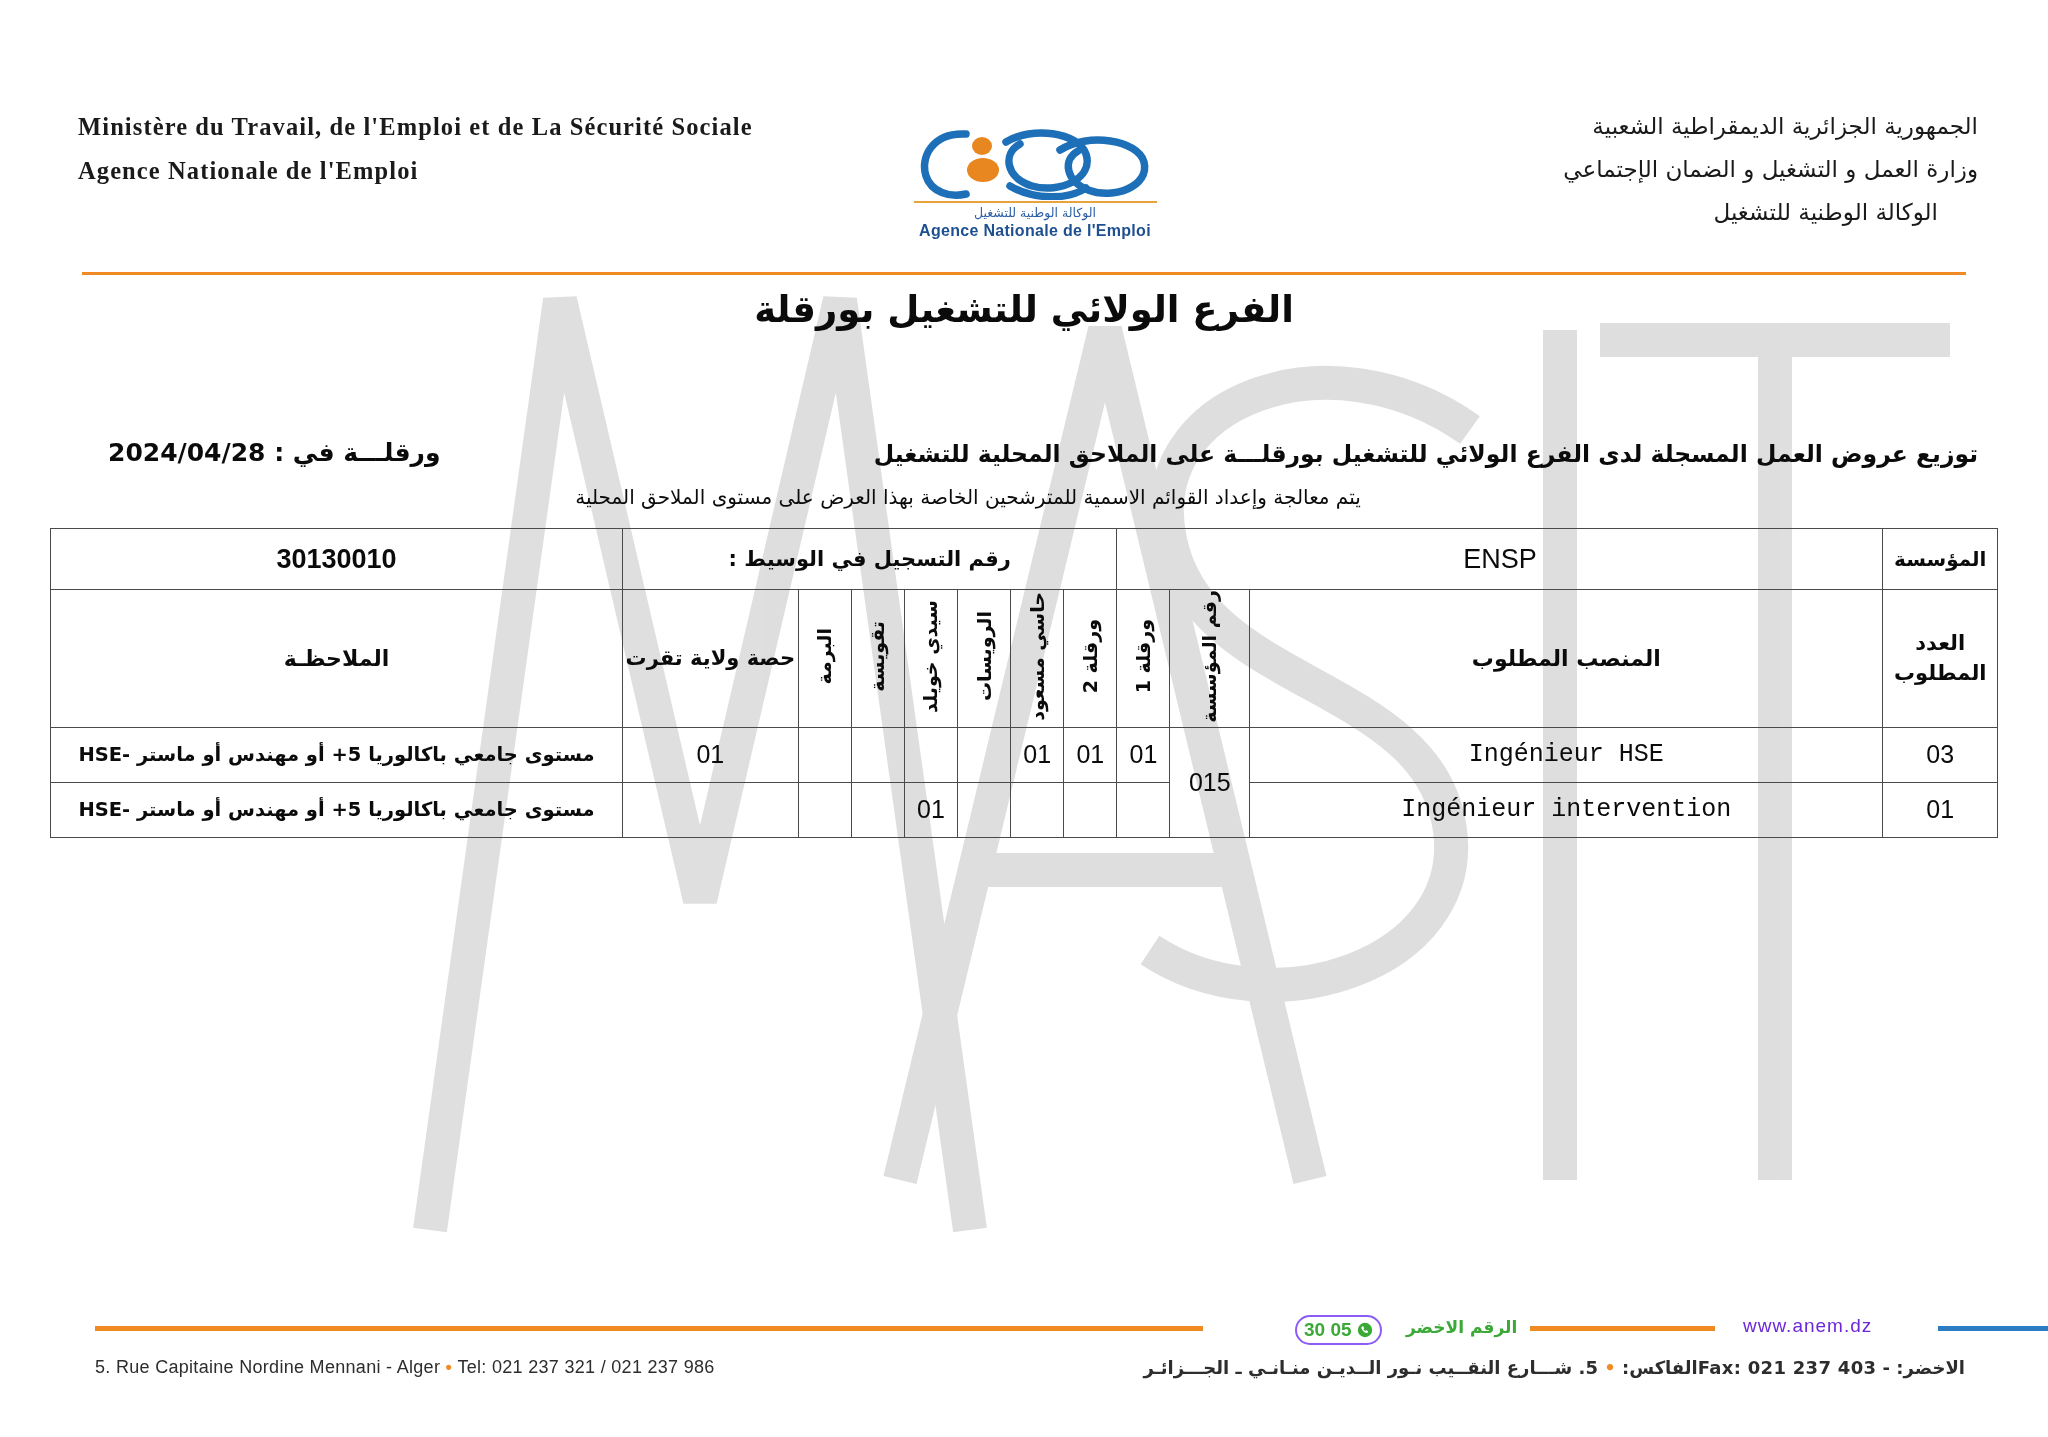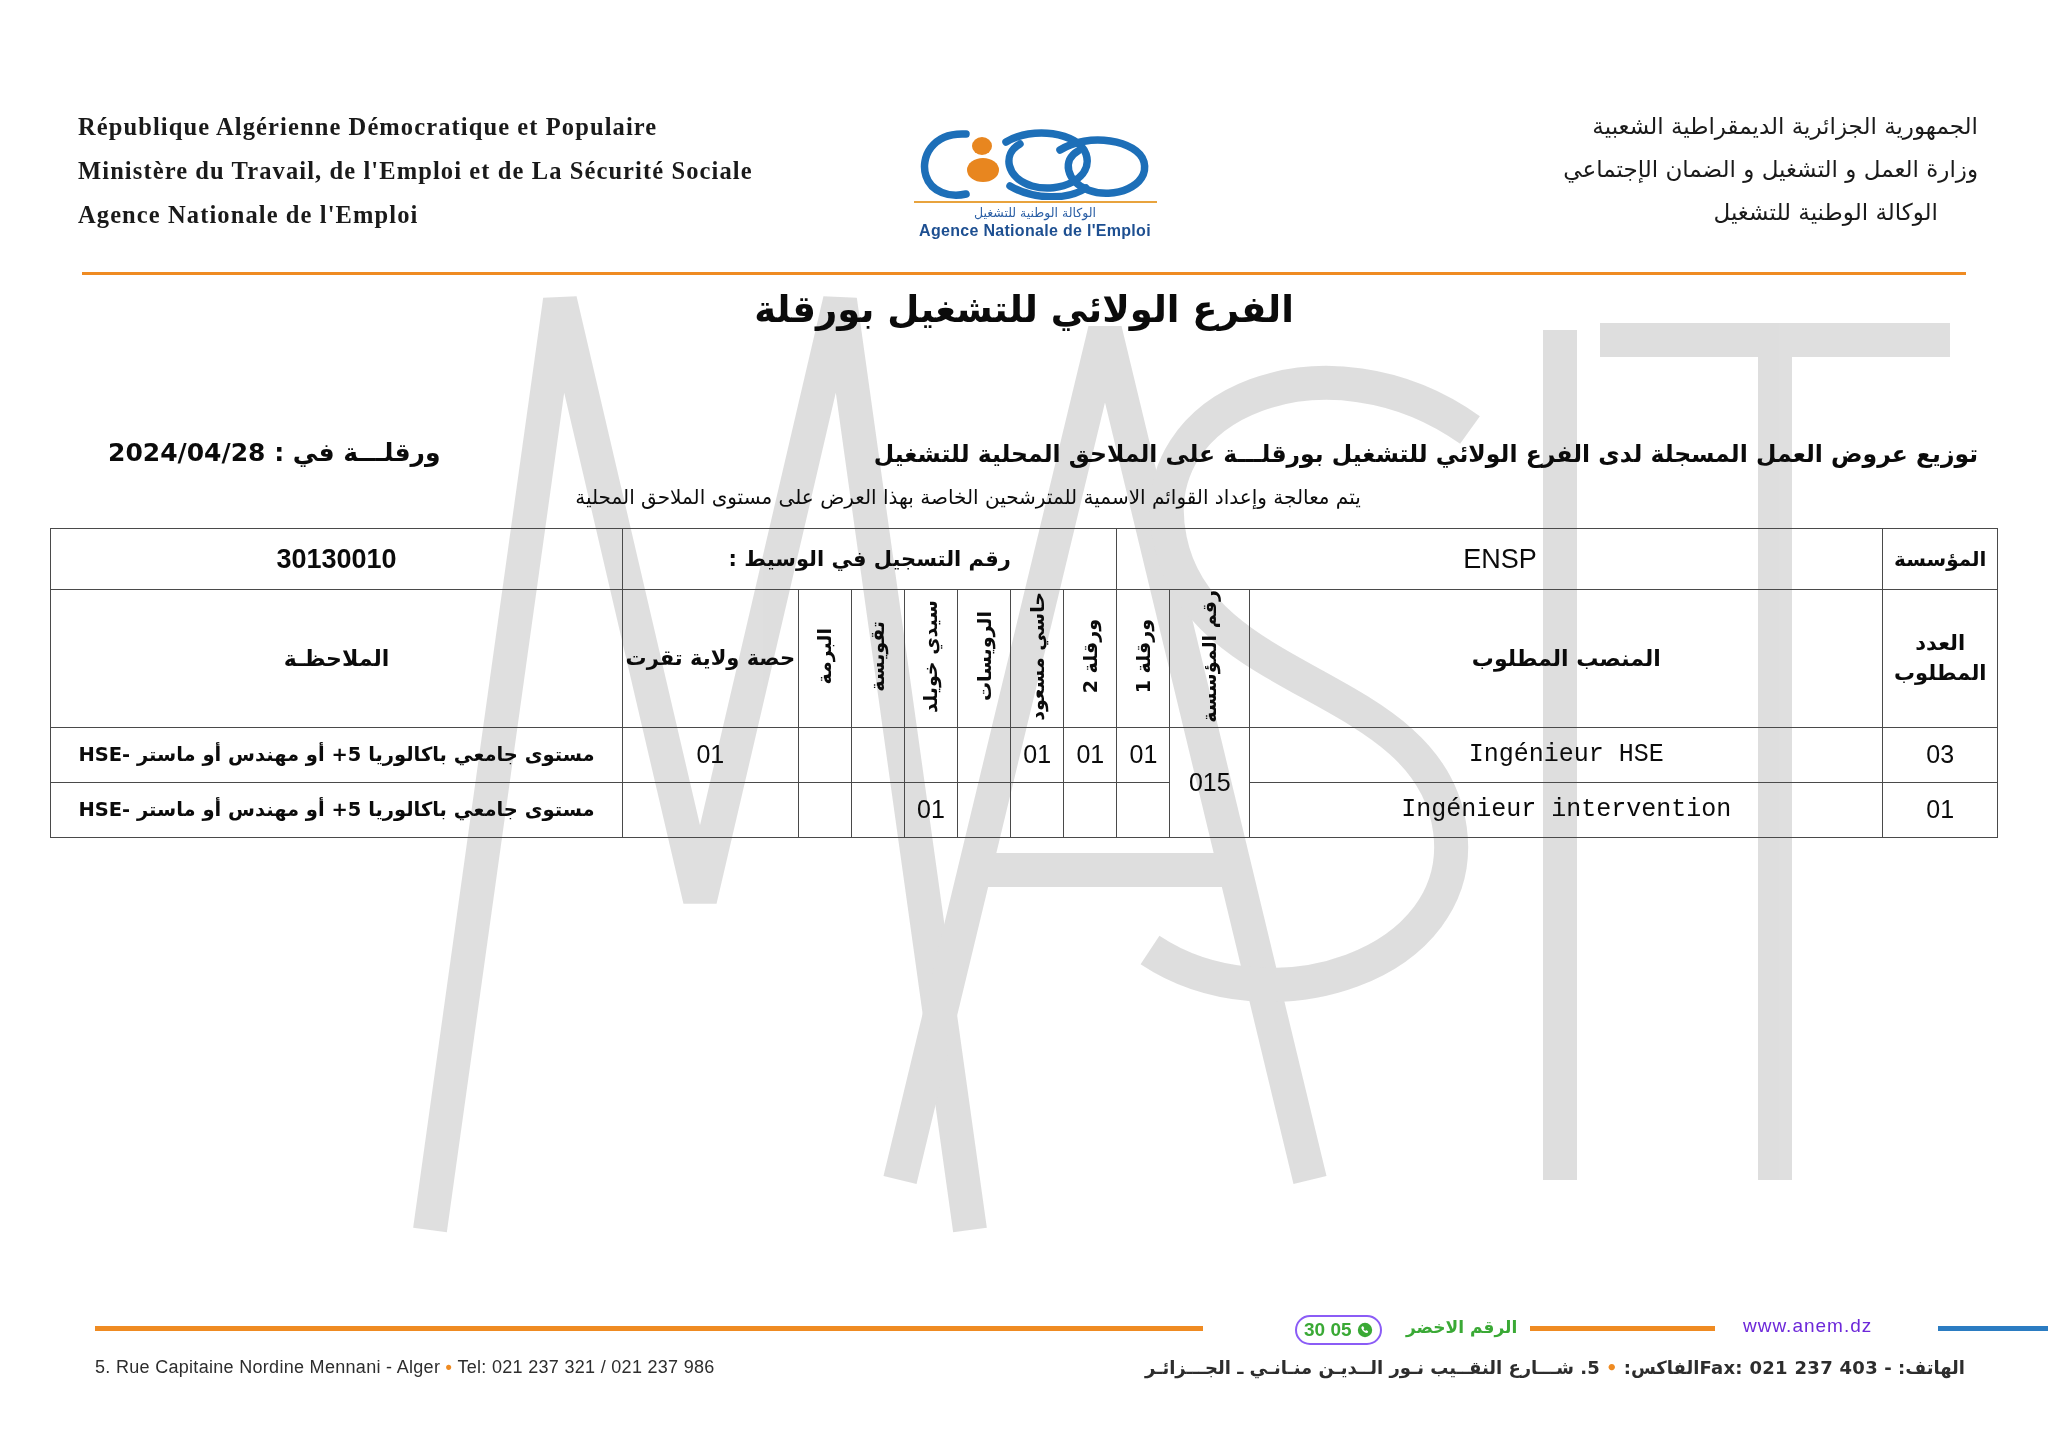--- a/index.html
+++ b/index.html
@@ -382,21 +382,20 @@
 
         <path d="M1560 330 L1560 1180"></path>
 
         <path d="M1600 340 L1950 340 M1775 340 L1775 1180"></path>
       </g>
     </svg>
   </div>
 
   <div class="header">
     <div class="hdr-fr">
-      <div>République Algérienne Démocratique et Populaire</div>
       <div>Ministère du Travail, de l'Emploi et de La Sécurité Sociale</div>
       <div>Agence  Nationale  de  l'Emploi</div>
     </div>
     <div class="hdr-ar">
       <div>الجمهورية الجزائرية الديمقراطية الشعبية</div>
       <div>وزارة العمل و التشغيل و الضمان الإجتماعي</div>
       <div class="l3">الوكالة الوطنية للتشغيل</div>
     </div>
   </div>
 
@@ -520,18 +519,18 @@
       <div class="fb-line-orange-mid"></div>
       <div class="fb-site">www.anem.dz</div>
       <div class="fb-line-blue"></div>
     </div>
 
     <div class="footer-addr">
       <div class="addr-fr">
         <span>5.  Rue  Capitaine  Nordine  Mennani  -  Alger</span><span class="dot-orange"> • </span><span>Tel:</span><span>&nbsp;</span><span>021 237 321 / 021 237 986</span>
       </div>
       <div class="addr-ar">
-        <span>الهاتف:</span><span>&nbsp;-&nbsp;</span><span>Fax:</span><span>&nbsp;</span><span>021 237 403</span><span>الفاكس:</span><span class="dot-orange"> • </span><span>5. شـــارع النقــيب نـور الــديـن منـانـي ـ الجـــزائـر</span>
+        <span>الاخضر:</span><span>&nbsp;-&nbsp;</span><span>Fax:</span><span>&nbsp;</span><span>021 237 403</span><span>الفاكس:</span><span class="dot-orange"> • </span><span>5. شـــارع النقــيب نـور الــديـن منـانـي ـ الجـــزائـر</span>
       </div>
     </div>
   </div>
 
 </div>
 
 </body></html>

